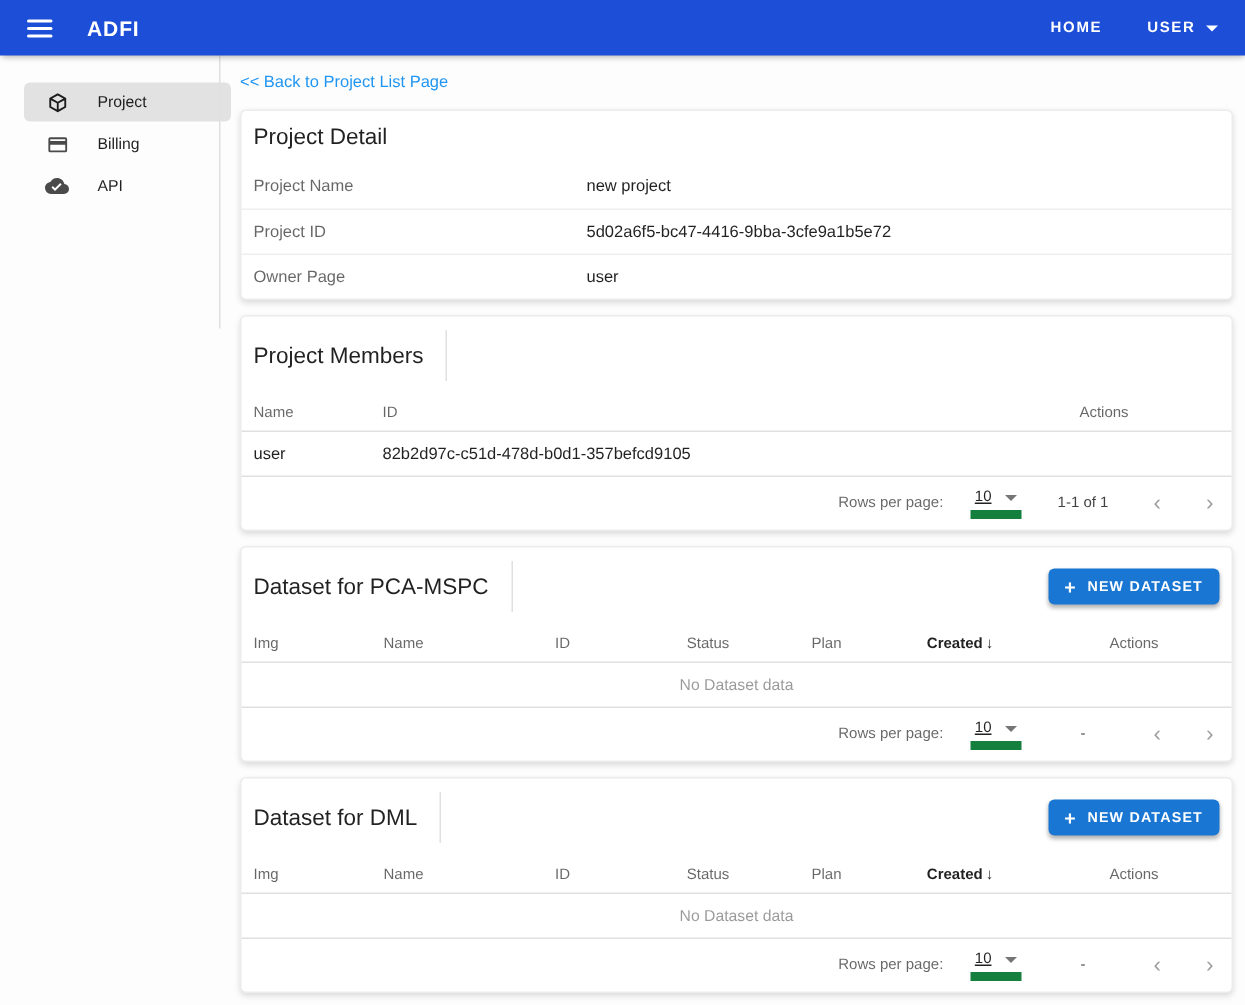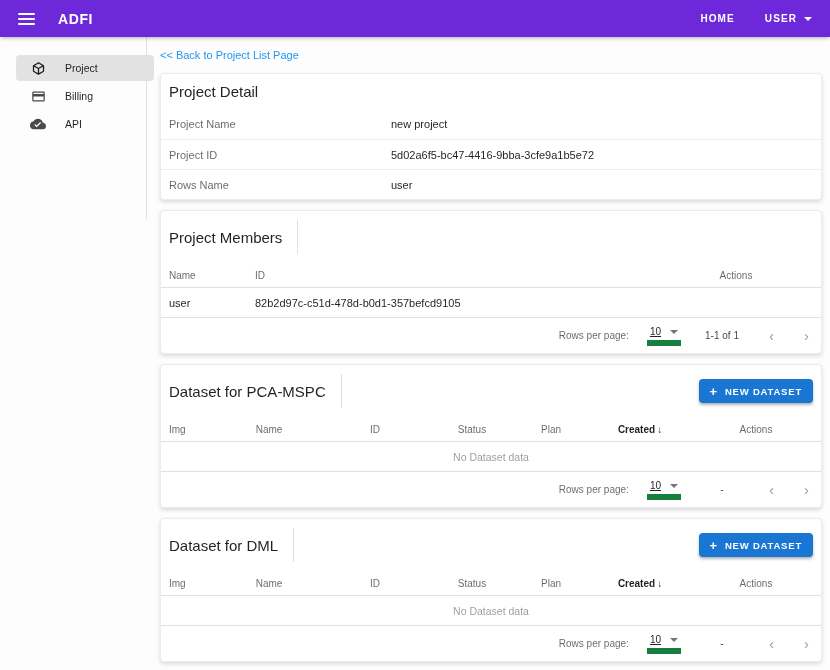--- a/index.html
+++ b/index.html
@@ -1,21 +1,21 @@
 <!DOCTYPE html>
 <html><head>
 <meta charset="utf-8">
 <style>
   * { margin:0; padding:0; box-sizing:border-box; }
   html,body { width:830px; height:670px; background:#ffffff; overflow:hidden;
     font-family:"Liberation Sans", sans-serif; -webkit-font-smoothing:antialiased; }
   .app { position:relative; width:830px; height:670px; background:#fdfdfd; }
 
   
-  .topbar { position:absolute; top:0; left:0; width:830px; height:37px; background:#6d28d9;
+  .topbar { position:absolute; top:0; left:0; width:830px; height:37px; background:#1d4ed8;
     display:flex; align-items:center; padding:0 18px; box-shadow:0 2px 4px -1px rgba(0,0,0,.3); z-index:10; }
   .menu-btn { width:17px; height:12px; display:flex; flex-direction:column; justify-content:space-between; cursor:pointer; }
   .menu-btn span { display:block; height:2px; background:#ffffff; border-radius:1px; }
   .app-title { color:#ffffff; font-size:14px; font-weight:700; letter-spacing:.6px; margin-left:23px; }
   .topbar .spacer { flex:1; }
   .nav-btn { color:#ffffff; font-size:10px; font-weight:700; letter-spacing:1.1px; margin-left:30px;
     display:flex; align-items:center; cursor:pointer; }
   .caret-down { width:0; height:0; border-left:4px solid transparent; border-right:4px solid transparent;
     border-top:4px solid #ffffff; margin-left:7px; margin-top:1px; }
 
@@ -146,21 +146,21 @@
       </div>
       <div class="detail-row">
         <span class="detail-label">Project Name</span>
         <span class="detail-value">new project</span>
       </div>
       <div class="detail-row">
         <span class="detail-label">Project ID</span>
         <span class="detail-value">5d02a6f5-bc47-4416-9bba-3cfe9a1b5e72</span>
       </div>
       <div class="detail-row">
-        <span class="detail-label">Rows Name</span>
+        <span class="detail-label">Owner Page</span>
         <span class="detail-value">user</span>
       </div>
     </section>
 
     
     <section class="card">
       <div class="card-header">
         <span class="card-title">Project Members</span>
         <span class="title-div"></span>
         <span class="hdr-spacer"></span>

